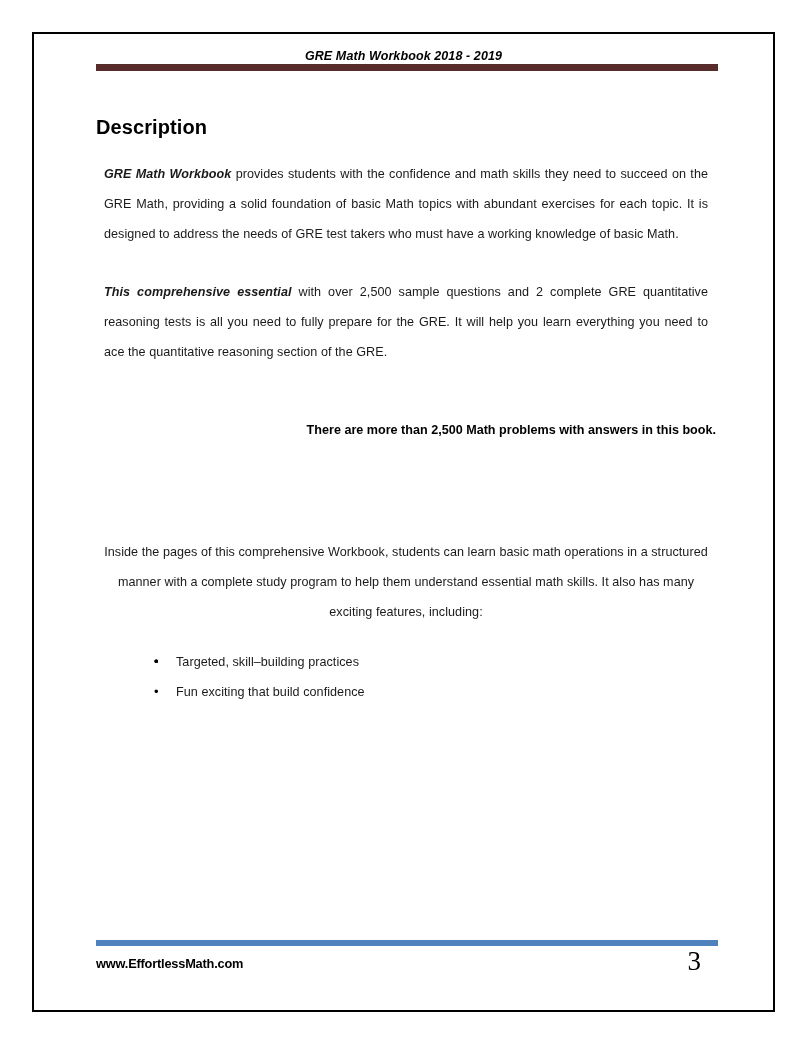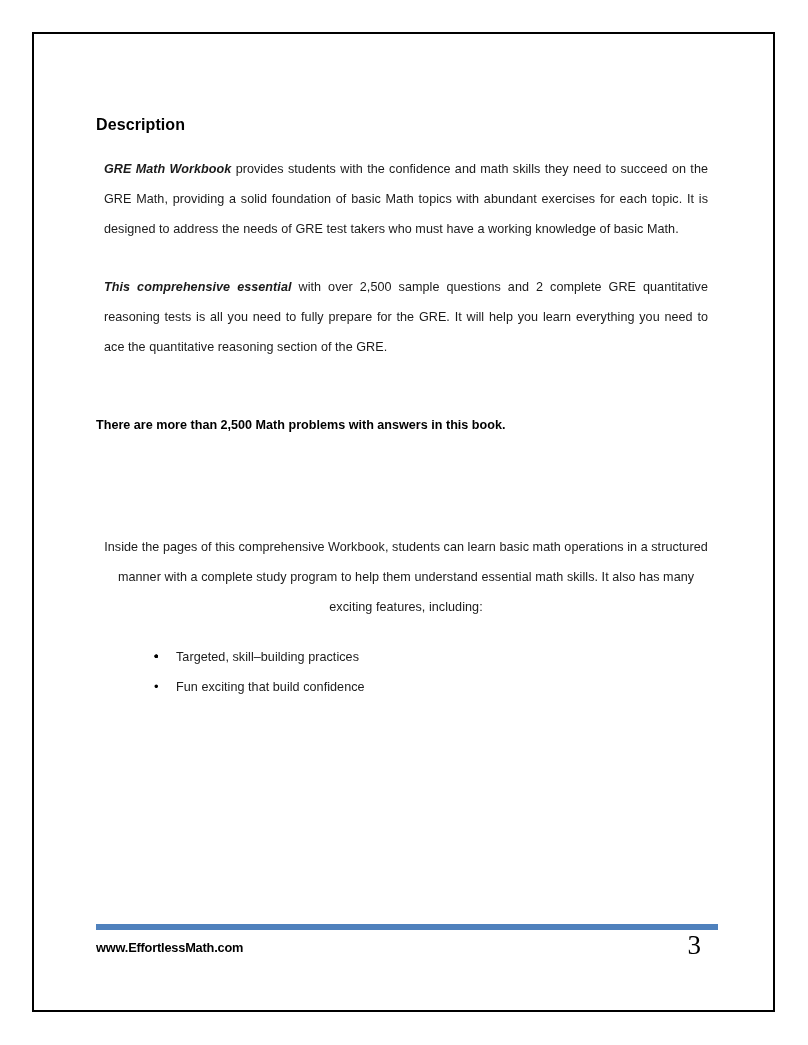--- a/index.html
+++ b/index.html
@@ -58,21 +58,21 @@
 
   
   .content {
     position: absolute;
     left: 62px;
     top: 82px;
     width: 620px;
   }
 
   .section-heading {
-    font-size: 16px;
+    font-size: 20px;
     font-weight: bold;
     color: #000000;
     margin: 0 0 20px 0;
     letter-spacing: 0.1px;
   }
 
   .para {
     font-size: 12.6px;
     color: #1a1a1a;
     text-align: justify;
@@ -96,20 +96,21 @@
   .spacer-md { height: 28px; }
   .spacer-lg { height: 40px; }
   .spacer-xl { height: 56px; }
 
   .strong-line {
     font-size: 12.6px;
     font-weight: bold;
     color: #000000;
     line-height: 30px;
     margin: 0;
+    text-align: right;
   }
 
   
   .bullet-list {
     list-style: none;
     margin: 0;
     padding: 0;
   }
   .bullet-item {
     position: relative;
@@ -125,21 +126,21 @@
     top: 0;
     font-size: 13px;
     line-height: 30px;
     color: #000000;
   }
 
   
   .page-footer {
     position: absolute;
     left: 0;
-    bottom: 16px;
+    bottom: 0;
     width: 100%;
     height: 82px;
   }
   .footer-rule {
     position: absolute;
     left: 62px;
     top: 12px;
     width: 622px;
     height: 6px;
     background: #4F81BD;
@@ -160,20 +161,24 @@
     font-family: "Liberation Serif", serif;
     font-size: 27px;
     color: #000000;
   }
 </style>
 </head>
 <body>
 
 <div class="page-sheet">
 
+  <div class="page-header">
+    <div class="header-title">GRE Math Workbook 2018 - 2019</div>
+    <div class="header-rule"></div>
+  </div>
 
   <div class="content">
 
     <h1 class="section-heading">Description</h1>
 
     <p class="para"><span class="bi">GRE Math Workbook</span><span> provides students with the confidence and math skills they need to succeed on the GRE Math, providing a solid foundation of basic Math topics with abundant exercises for each topic. It is designed to address the needs of GRE test takers who must have a working knowledge of basic Math.</span></p>
 
     <div class="spacer-sm"></div>
 
     <p class="para"><span class="bi">This comprehensive essential</span><span> with over 2,500 sample questions and 2 complete GRE quantitative reasoning tests is all you need to fully prepare for the GRE. It will help you learn everything you need to ace the quantitative reasoning section of the GRE.</span></p>

